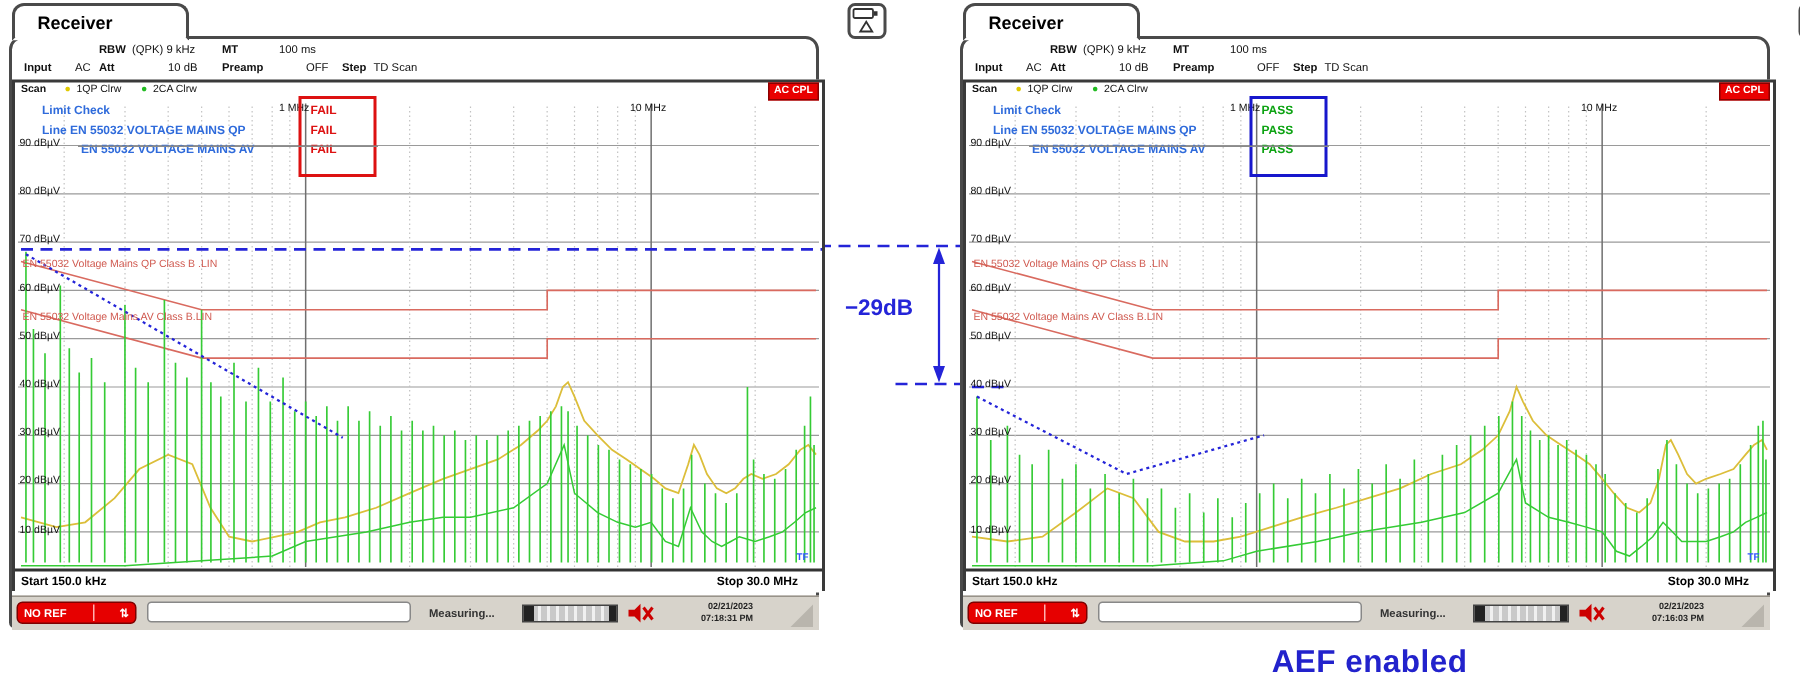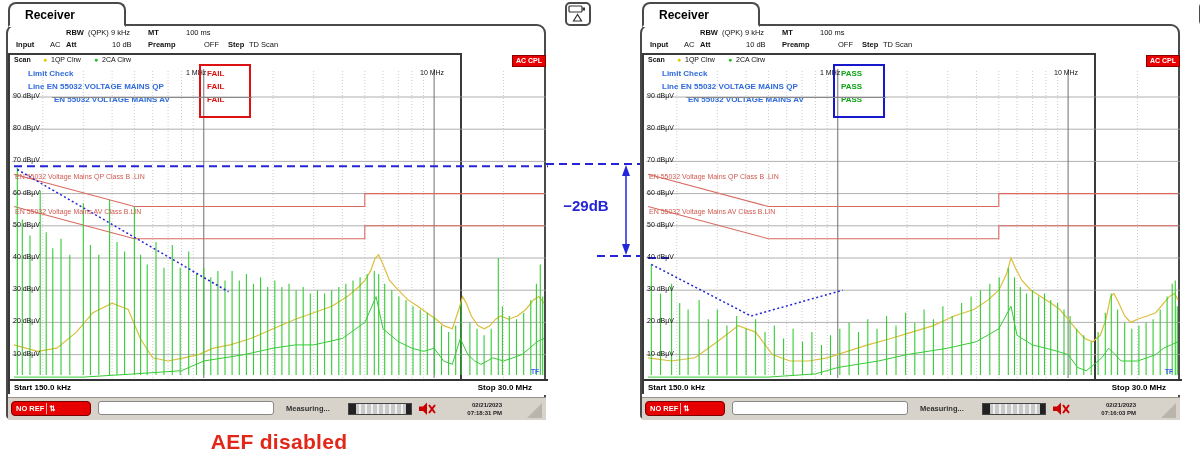--- a/index.html
+++ b/index.html
@@ -5,59 +5,59 @@
   html,body{margin:0;padding:0;background:#fff;}
   body{width:1200px;height:466px;position:relative;font-family:"Liberation Sans",sans-serif;}
   #stage{position:absolute;inset:0;}
   .panel{position:absolute;top:2px;width:546px;height:421px;padding-left:44px;}
   .winframe{position:absolute;left:0;top:22px;width:540px;height:395px;border:2px solid #4a4a4a;border-radius:9px 9px 4px 4px;background:#fff;box-sizing:border-box;}
   .tab{position:absolute;left:2px;top:0;width:118px;height:25px;border:2px solid #4a4a4a;border-bottom:2px solid #fff;border-radius:8px 8px 0 0;background:#fff;font-weight:bold;font-size:12px;padding:4px 0 0 15px;box-sizing:border-box;z-index:3;}
   .battery{position:absolute;right:5px;top:0;width:26px;height:24px;border:2px solid #4a4a4a;border-radius:5px;background:#fff;z-index:3;box-sizing:border-box;}
   .hrow{position:absolute;left:10px;width:530px;height:11px;font-size:7.5px;color:#111;}
   .hrow span{position:absolute;white-space:nowrap;top:0;}
   .b{font-weight:bold;}
-  .mainbox{position:absolute;left:2px;top:51px;width:454px;height:341px;border:2px solid #3a3a3a;background:#fff;box-sizing:border-box;text-decoration:underline;}
+  .mainbox{position:absolute;left:2px;top:51px;width:542px;height:341px;border:2px solid #3a3a3a;background:#fff;box-sizing:border-box;text-decoration:underline;}
   .scanbar{position:absolute;left:0;top:0;width:538px;height:12px;font-size:7px;color:#111;z-index:2;}
   .scanbar span{position:absolute;white-space:nowrap;top:1px;}
   .dot{font-size:7px;}
   .badge{position:absolute !important;right:2px;top:0 !important;background:#e90000;color:#fff;font-weight:bold;padding:1px 3px 2px 3px;font-size:7px;border:1px solid #8a0000;}
   .plot{position:absolute;left:0;top:12px;width:538px;height:312px;z-index:1;}
   .ylab{position:absolute;left:3px;font-size:7px;color:#111;white-space:nowrap;z-index:2;}
   .toplab{position:absolute;top:14px;font-size:7px;color:#111;white-space:nowrap;z-index:2;}
   .lc{position:absolute;font-size:8px;font-weight:bold;color:#2f6bdb;white-space:nowrap;z-index:2;}
   .res{position:absolute;left:197px;font-size:8px;font-weight:bold;z-index:3;}
   .lcbox{position:absolute;left:189px;top:9px;width:48px;height:50px;border:2px solid;z-index:4;}
   .limlab{position:absolute;left:5px;font-size:7px;color:#d05a50;white-space:nowrap;z-index:2;}
   .tf{position:absolute;left:521px;top:313px;font-size:6.5px;color:#3355ff;font-weight:bold;z-index:2;}
   .strike{position:absolute;left:42px;top:42px;width:200px;height:1px;background:#8a8a8a;z-index:5;}
   .startstop{position:absolute;left:0;top:324px;width:538px;height:14px;border-top:2px solid #333;font-size:8px;font-weight:bold;background:#fff;z-index:2;}
   .ss-start{position:absolute;left:4px;top:2px;}
   .ss-stop{position:absolute;right:16px;top:2px;}
   .taskbar{position:absolute;left:2px;top:395px;width:538px;height:22px;background:#d7d3cb;border-top:1px solid #979289;z-index:2;}
-  .noref{position:absolute;left:3px;top:3px;width:80px;height:15px;background:#e60000;border:1px solid #7d0000;border-radius:4px;color:#fff;font-size:7.5px;font-weight:bold;display:flex;align-items:center;justify-content:flex-start;padding:0 4px;box-sizing:border-box;}
+  .noref{position:absolute;left:3px;top:3px;width:80px;height:15px;background:#e60000;border:1px solid #7d0000;border-radius:4px;color:#fff;font-size:7.5px;font-weight:bold;display:flex;align-items:center;justify-content:space-between;padding:0 4px;box-sizing:border-box;}
   .nrsep{border-left:1px solid #ffb0b0;height:11px;margin:0 2px;}
   .field{position:absolute;left:90px;top:3px;width:176px;height:14px;background:#fff;border:1px solid #888;border-radius:3px;box-sizing:border-box;}
   .meas{position:absolute;left:278px;top:6px;font-size:7.5px;font-weight:bold;color:#333;}
   .prog{position:absolute;left:340px;top:5px;width:64px;height:12px;border:1px solid #444;box-sizing:border-box;background:repeating-linear-gradient(90deg,#c9c9c9 0 4px,#f0f0f0 4px 6px);}
   .prog::before{content:"";position:absolute;left:0;top:0;width:7px;height:100%;background:#222;}
   .prog::after{content:"";position:absolute;right:0;top:0;width:5px;height:100%;background:#222;}
   .mute{position:absolute;left:410px;top:4px;}
   .dt{position:absolute;right:44px;top:3px;font-size:6px;line-height:8px;text-align:right;color:#222;font-weight:bold;}
   .grip{position:absolute;right:4px;bottom:2px;width:0;height:0;border-left:15px solid transparent;border-bottom:15px solid #b9b5ad;}
   .caption{position:absolute;top:430px;width:546px;text-align:center;font-size:21px;font-weight:bold;letter-spacing:0.3px;}
   #cap-left{left:6px;color:#e22718;}
   #cap-right{left:640px;color:#2222cc;}
   #annot-label{position:absolute;left:550px;top:197px;width:72px;text-align:center;font-size:15px;font-weight:bold;color:#2424d8;}
   #annot-svg{position:absolute;left:540px;top:150px;}
 </style>
 </head>
 <body>
 
 <div id="stage">
-  <div class="caption" id="cap-left">AEF disabled</div>
+  <div class="caption" id="cap-right">AEF enabled</div>
   <svg id="annot-svg" width="122" height="122" viewBox="0 0 122 122">
     <line x1="6" y1="14" x2="101" y2="14" stroke="#2424d8" stroke-width="1.8" stroke-dasharray="8 5"></line>
     <line x1="57" y1="106" x2="122" y2="106" stroke="#2424d8" stroke-width="1.8" stroke-dasharray="8 5"></line>
     <line x1="86" y1="23" x2="86" y2="97" stroke="#2424d8" stroke-width="1.5"></line>
     <polygon points="86,15 82,26 90,26" fill="#2424d8"></polygon>
     <polygon points="86,105 82,94 90,94" fill="#2424d8"></polygon>
   </svg>
   <div id="annot-label">−29dB</div>
 <div class="panel" style="left: 6px;">
     <div class="winframe"></div>

